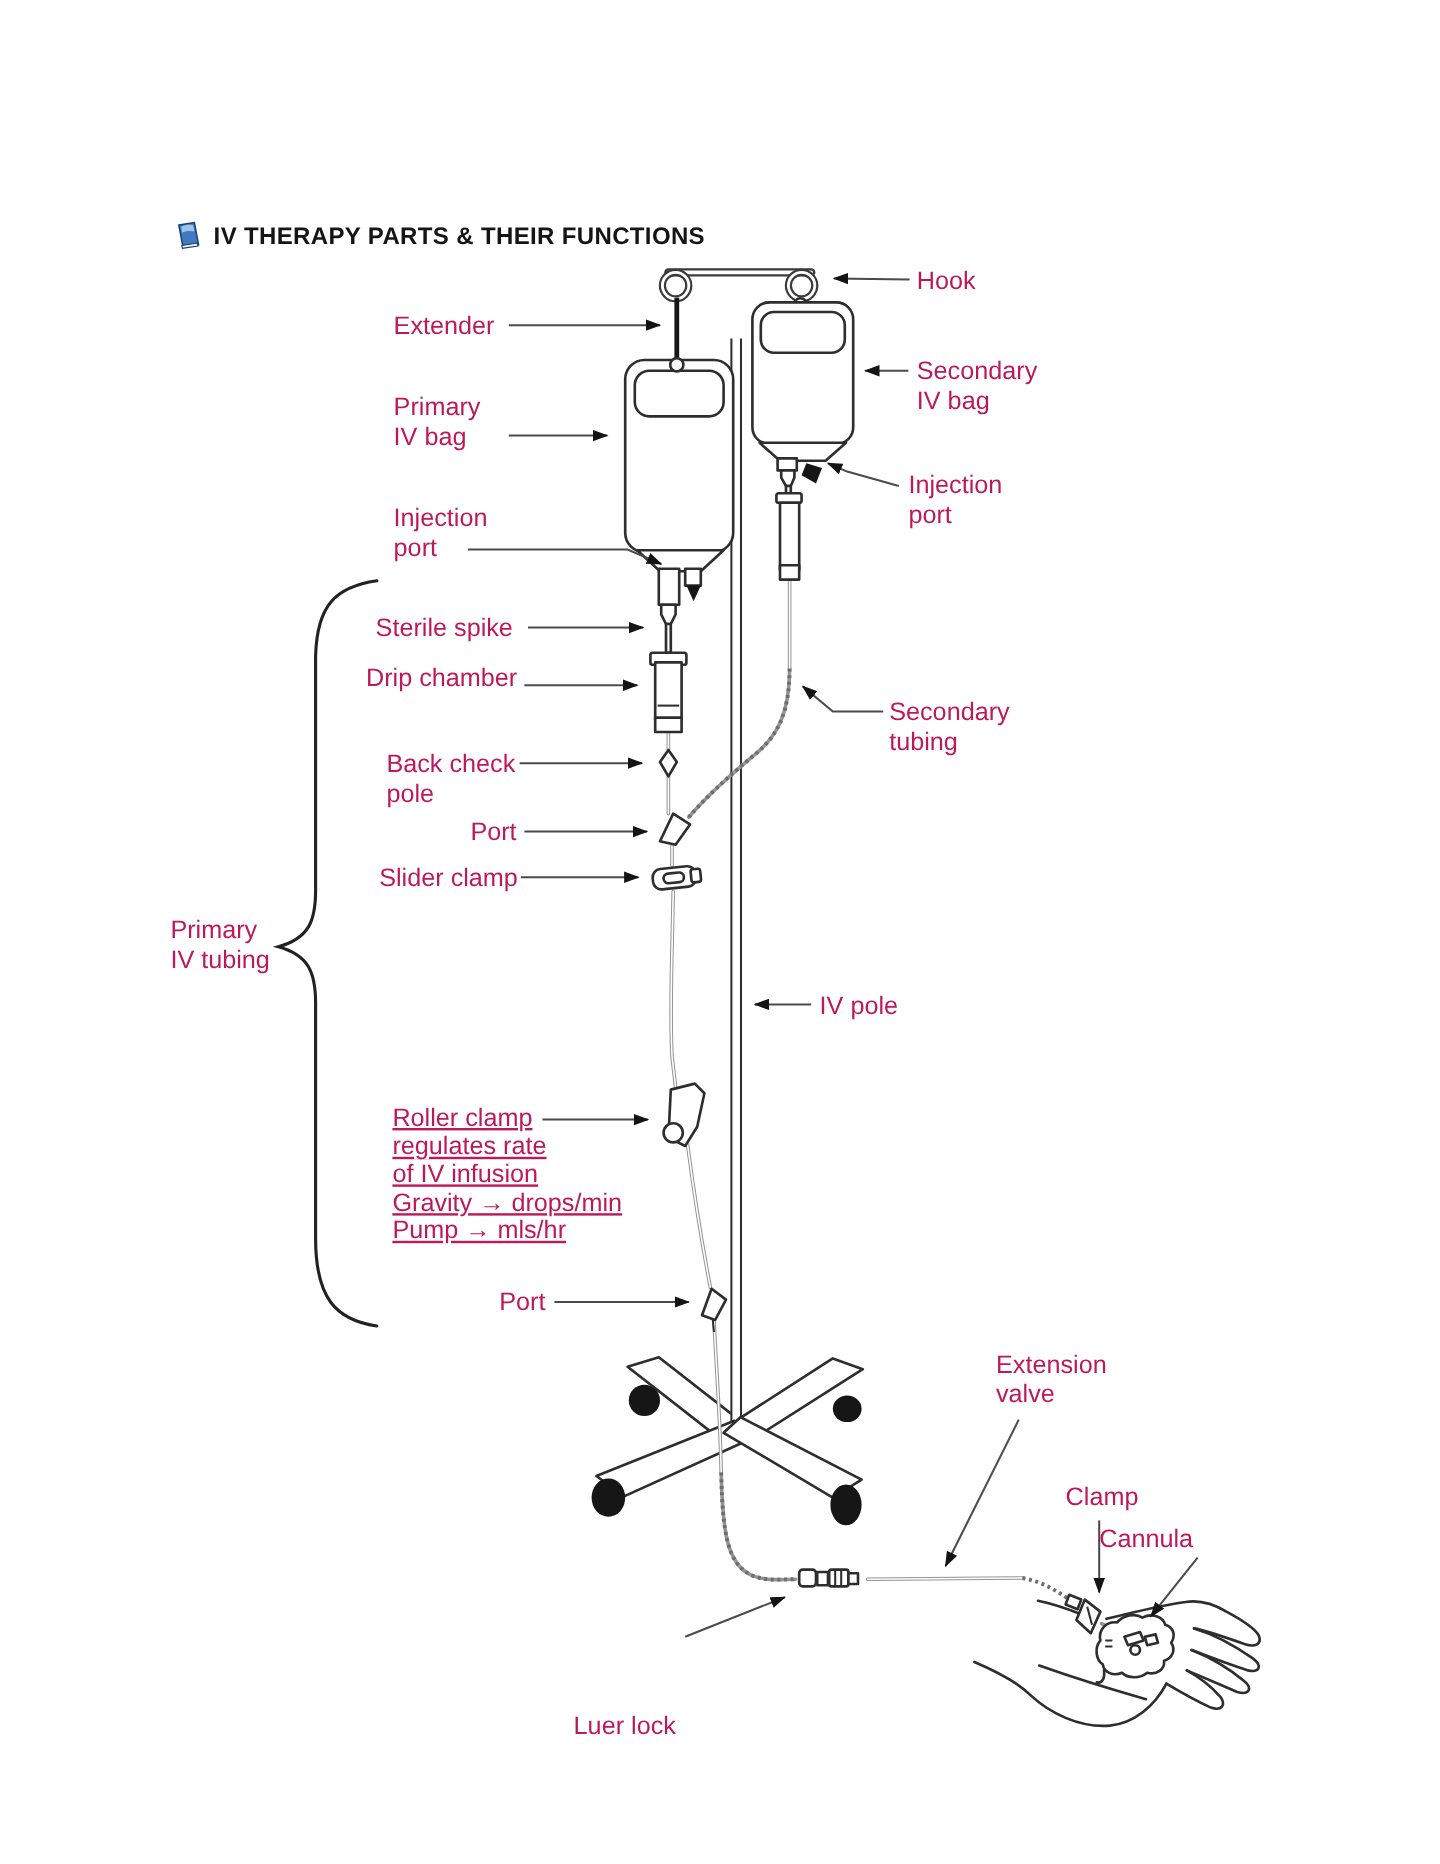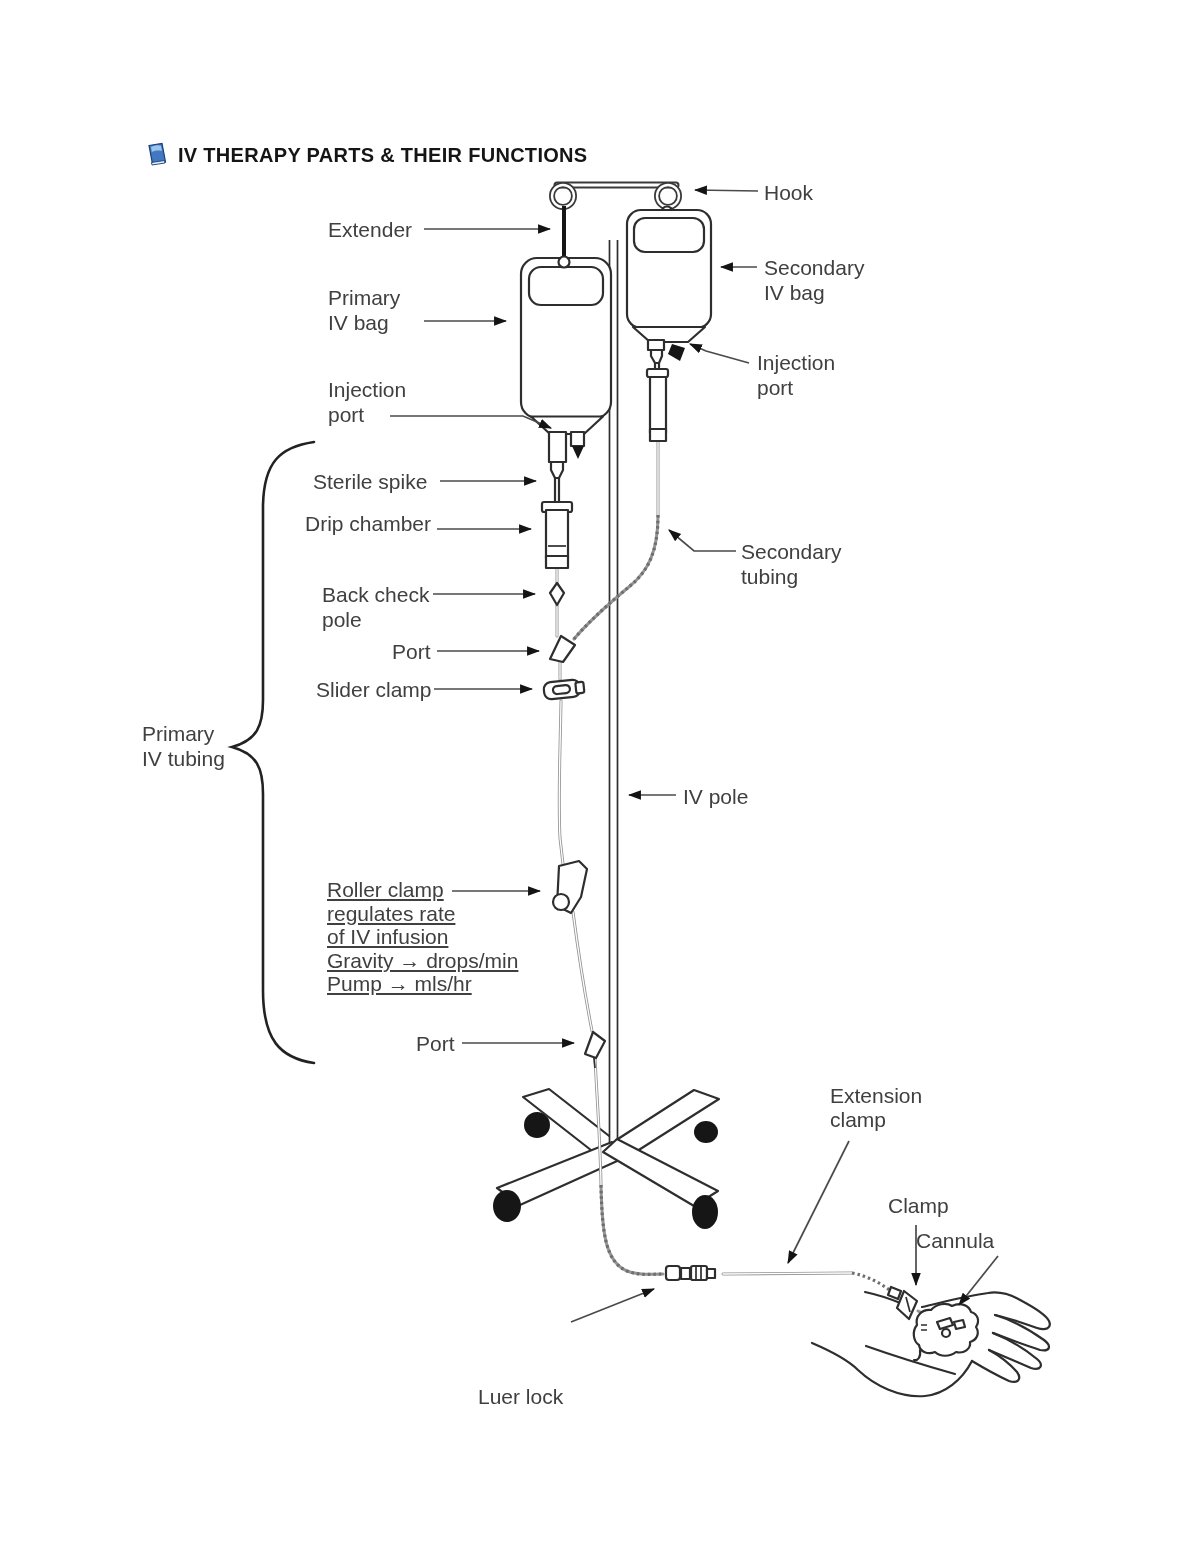--- a/index.html
+++ b/index.html
@@ -1,22 +1,22 @@
 <!DOCTYPE html>
 <html><head>
 <meta charset="utf-8">
 <style>
   html,body{margin:0;padding:0}
   body{width:1200px;height:1553px;position:relative;background:#ffffff;overflow:hidden;
        font-family:"Liberation Sans",sans-serif;}
-  .canvas{position:absolute;inset:0;}
+  .canvas{position:absolute;inset:0;margin-top:42px;}
   svg.art{position:absolute;left:0;top:0;width:1200px;height:1553px;}
   .hdr{position:absolute;left:145px;top:142px;display:flex;align-items:center;gap:9px;}
   .hdr .ttl{font-size:20px;font-weight:bold;color:#151515;letter-spacing:.3px;}
-  .lbl{position:absolute;font-size:21px;line-height:25px;color:#404040;white-space:pre-line;}
+  .lbl{position:absolute;font-size:21px;line-height:25px;color:#be185d;white-space:pre-line;}
   .lbl.tight{line-height:23.5px;text-decoration:underline;}
   .lbl.tight2{line-height:24px;}
   .ink{stroke:#2e2e2e;fill:none;stroke-width:2.2;stroke-linecap:round;stroke-linejoin:round;}
   .inkf{stroke:#2e2e2e;fill:#ffffff;stroke-width:2.2;stroke-linejoin:round;}
   .thin{stroke:#2e2e2e;fill:none;stroke-width:1.7;}
   .tube{stroke:#949494;fill:none;stroke-width:3;stroke-linecap:round;}
   .tubecore{stroke:#ffffff;fill:none;stroke-width:1.3;stroke-linecap:round;}
   .tubehatch{stroke:#6e6e6e;fill:none;stroke-width:3.2;stroke-dasharray:2.5 3;stroke-linecap:butt;}
   .arrow{stroke:#4a4a4a;fill:none;stroke-width:1.7;marker-end:url(#arw);}
   .blk{fill:#161616;stroke:none;}
@@ -228,18 +228,18 @@
 <div class="lbl" style="left:142px;top:721px">Primary
 IV tubing</div>
 <div class="lbl" style="left:683px;top:784px">IV pole</div>
 <div class="lbl tight" style="left:327px;top:878px">Roller clamp
 regulates rate
 of IV infusion
 Gravity → drops/min
 Pump → mls/hr</div>
 <div class="lbl" style="left:416px;top:1031px">Port</div>
 <div class="lbl tight2" style="left:830px;top:1084px">Extension
-clamp</div>
+valve</div>
 <div class="lbl" style="left:888px;top:1193px">Clamp</div>
 <div class="lbl" style="left:916px;top:1228px">Cannula</div>
 <div class="lbl" style="left:478px;top:1384px">Luer lock</div>
 
 </div>
 
 </body></html>

